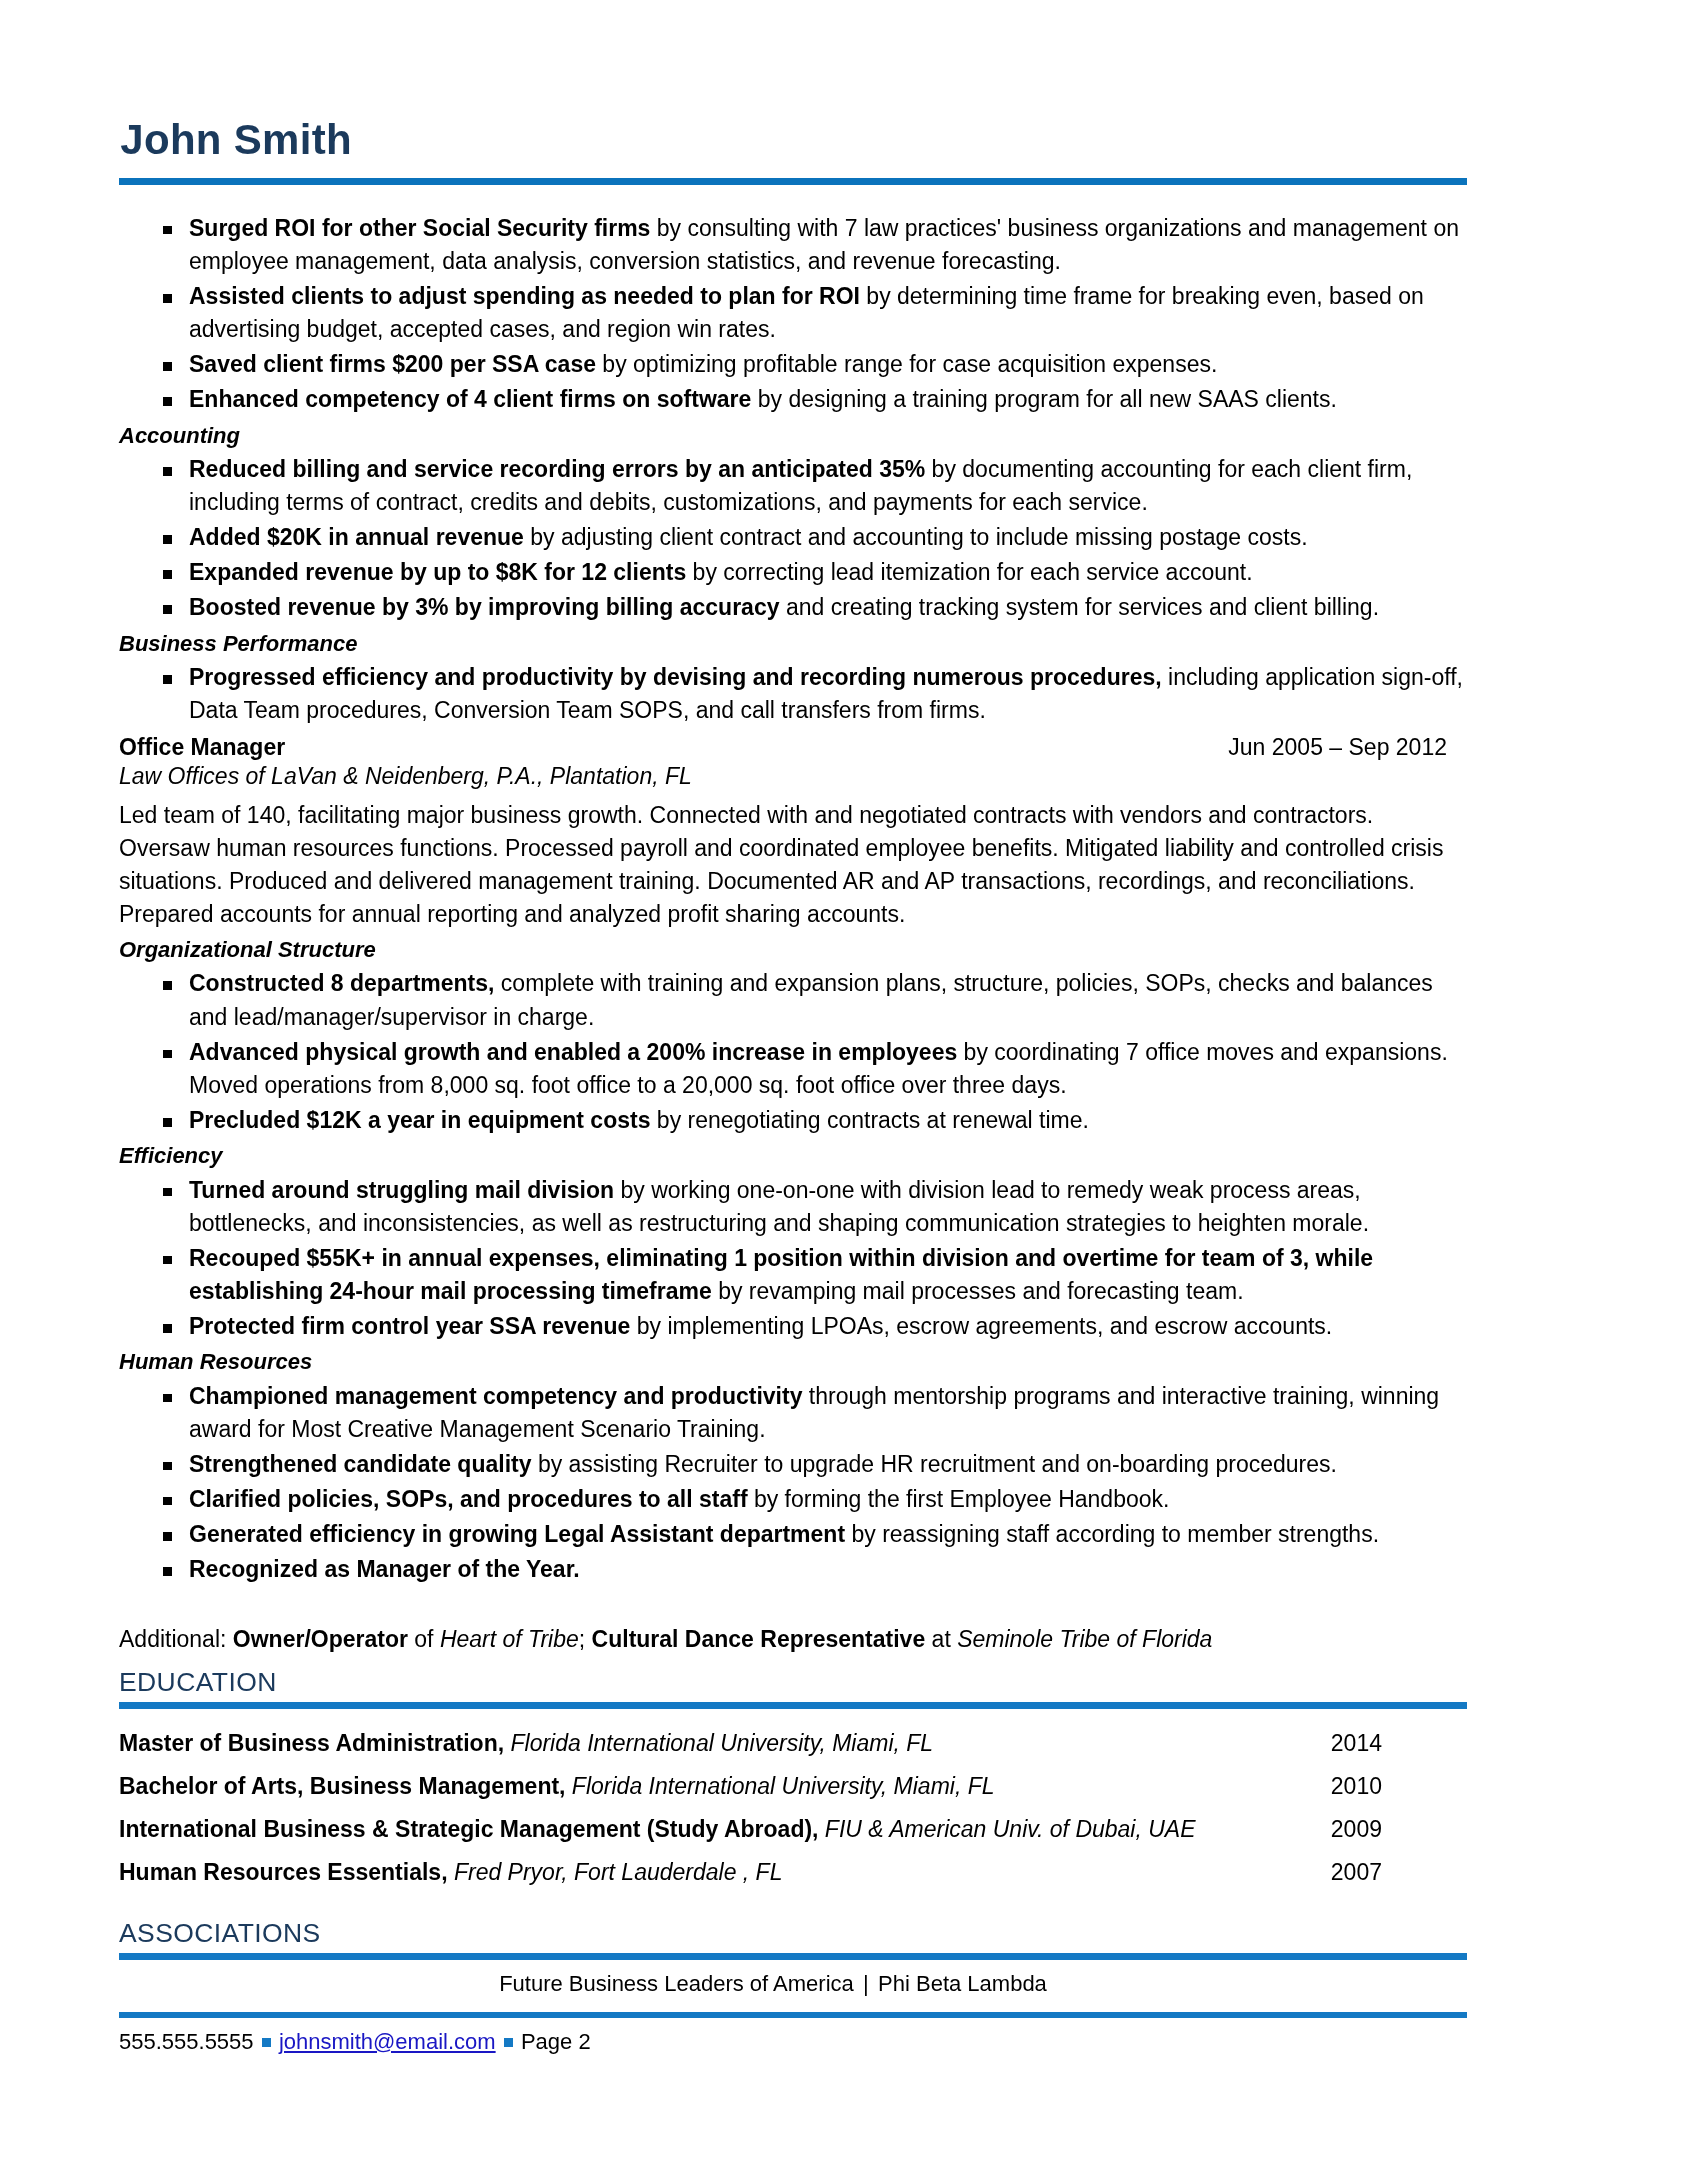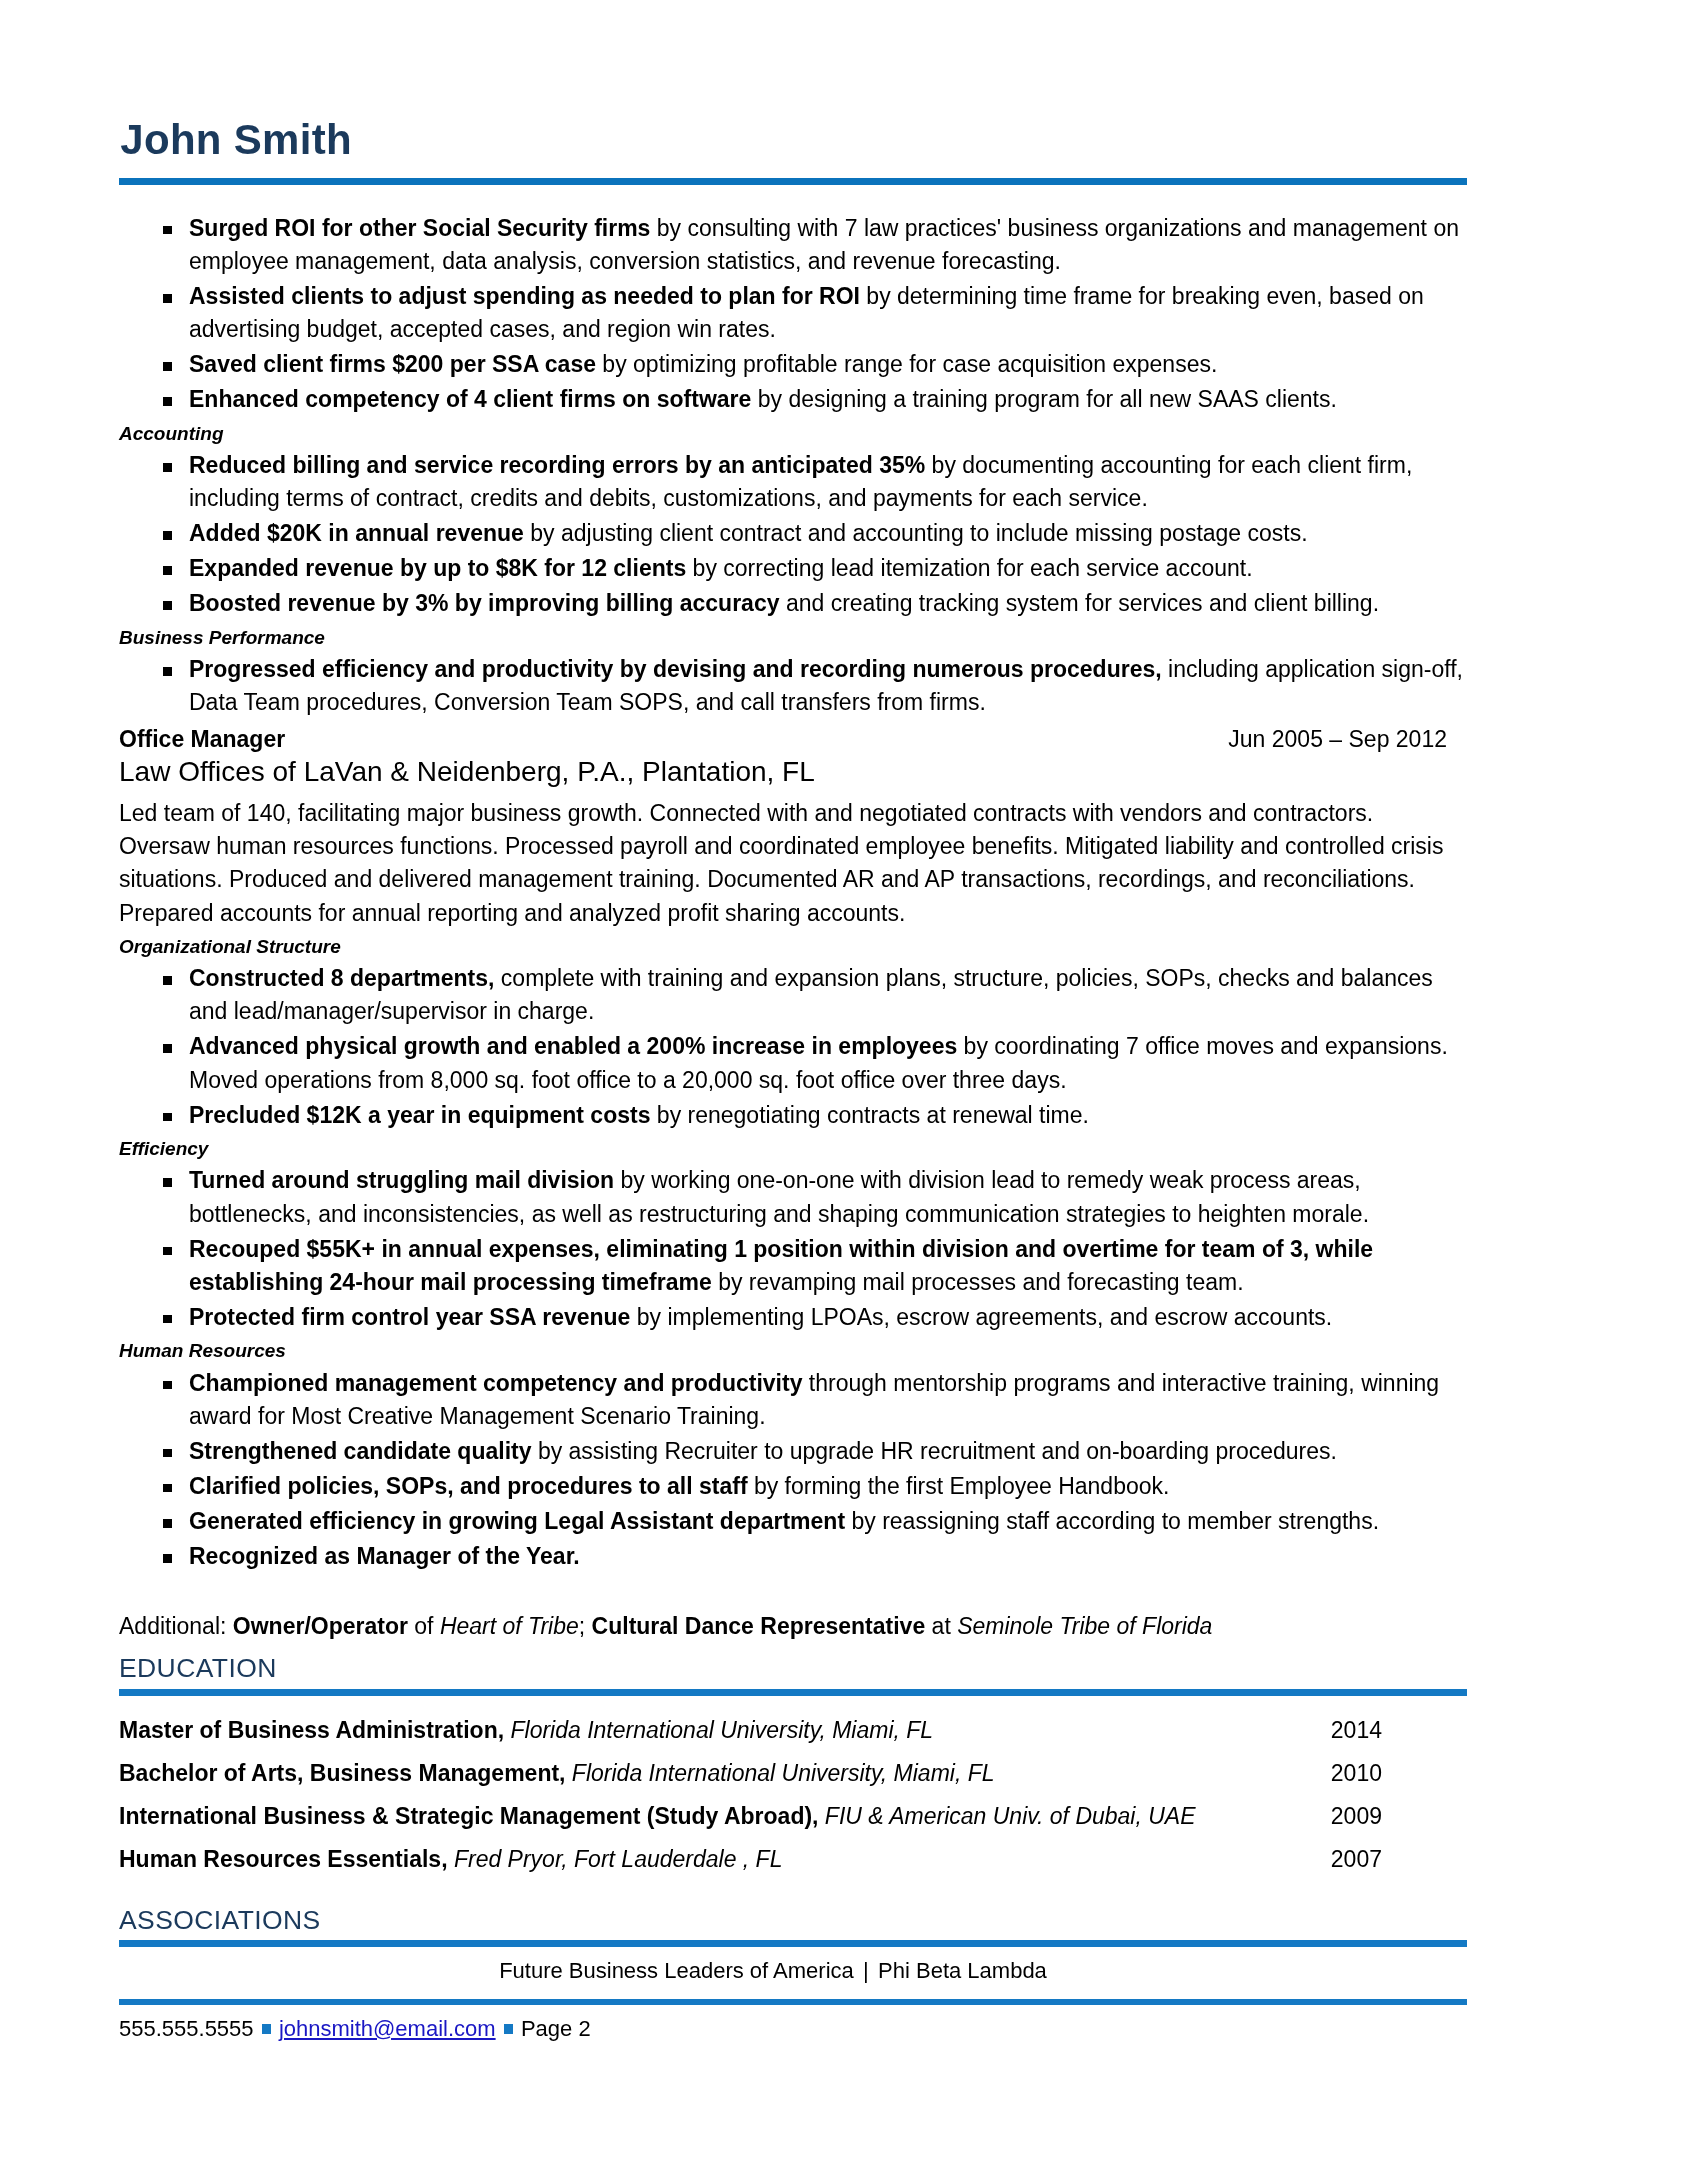--- a/index.html
+++ b/index.html
@@ -52,28 +52,29 @@
   }
 
   
   .para {
     font-size: 23px;
     line-height: 1.44;
     margin: 0 0 4px 0;
     text-align: left;
   }
   .subhead {
-    font-size: 19px;
+    font-size: 22px;
     font-style: italic;
     font-weight: bold;
     margin: 5.3px 0 2.6px 0;
     line-height: 1.3;
   }
   .subhead-plain {
-    font-size: 28px;
+    font-size: 23px;
+    font-style: italic;
     margin: 1.3px 0 6.6px 0;
     line-height: 1.3;
   }
 
   
   ul.bullets {
     list-style: none;
     margin: 0 0 2.6px 0;
     padding: 0;
   }

